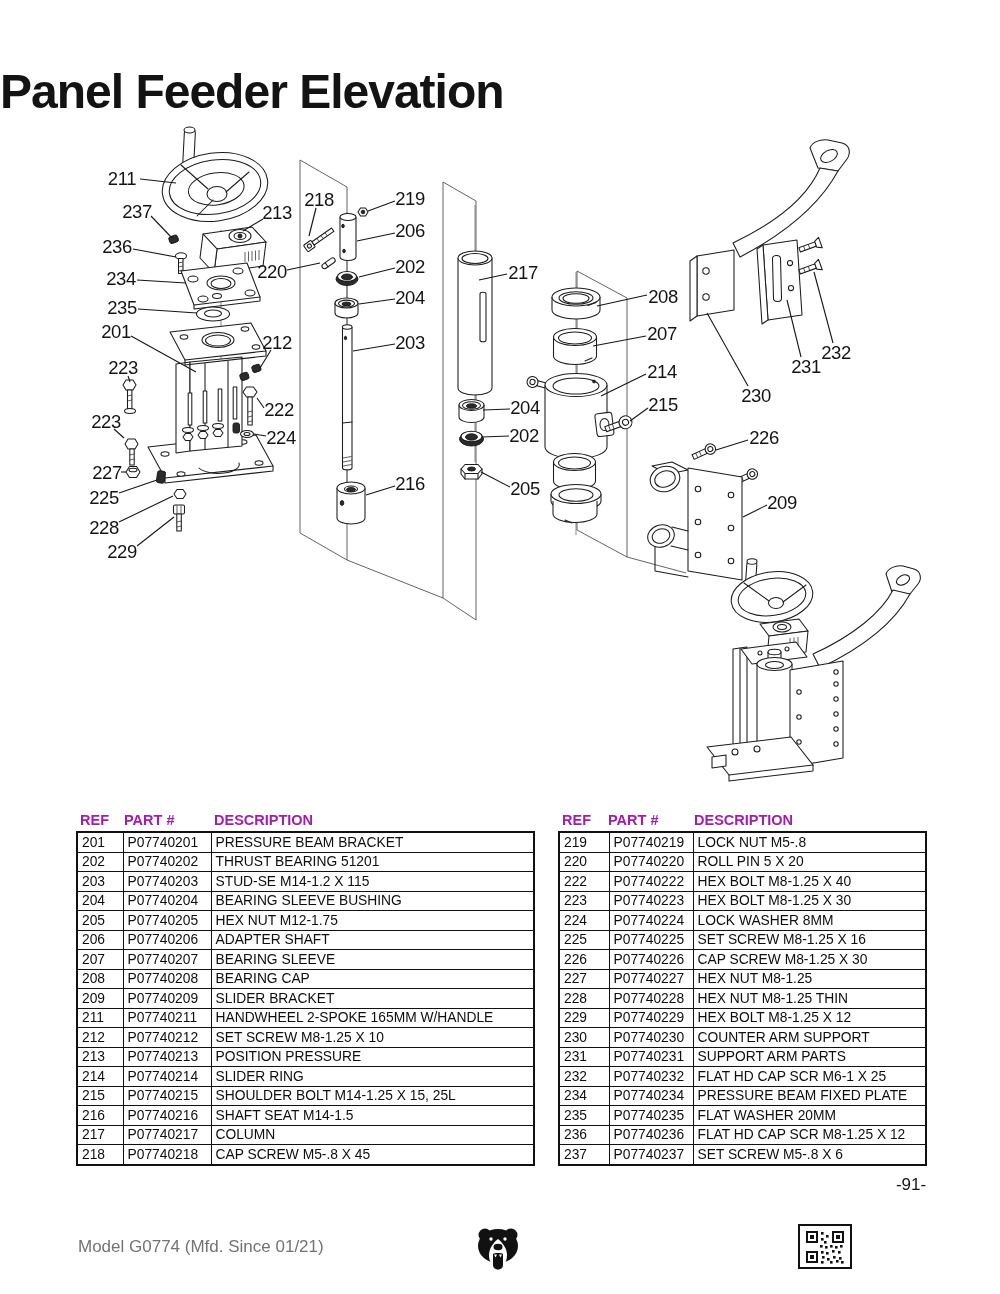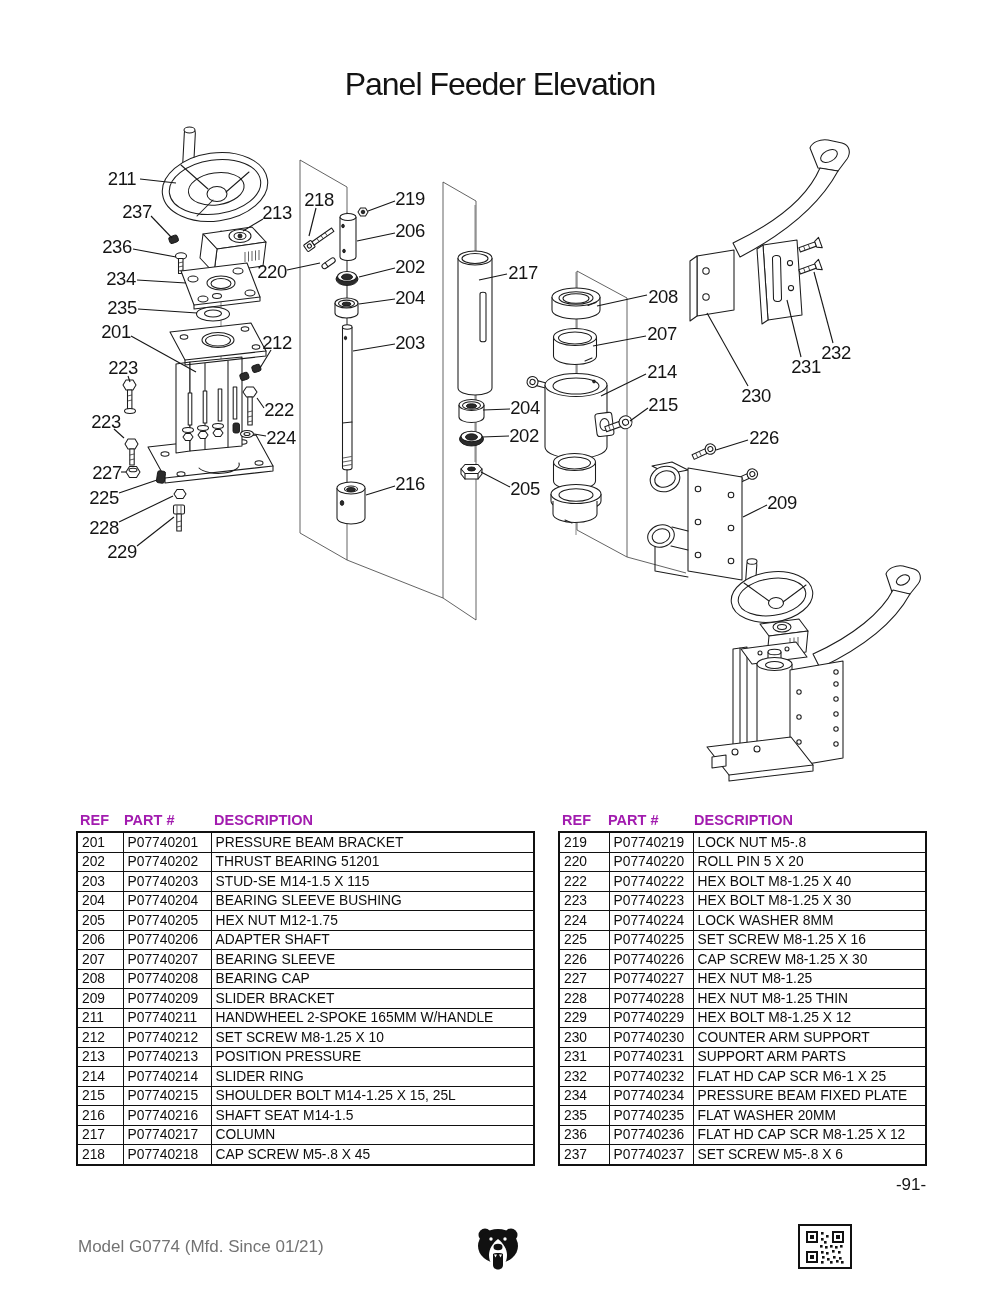--- a/index.html
+++ b/index.html
@@ -1,20 +1,20 @@
 <!DOCTYPE html>
 <html><head>
 <meta charset="utf-8">
 <style>
   html,body { margin:0; padding:0; background:#fff; }
   .page { position:relative; width:1000px; height:1294px; background:#ffffff;
           font-family:"Liberation Sans", sans-serif; color:#111; overflow:hidden; }
 
-  .title { position:absolute; top:68px; left:0; width:100%; margin:0; text-align:center;
-           font-size:32px; font-weight:normal; letter-spacing:-1px; color:#131313; line-height:1; }
+  .title { position:absolute; top:68px; left:0; width:100%; margin:0; 
+           font-size:48px; font-weight:bold; letter-spacing:-1px; color:#131313; line-height:1; }
 
   svg.diagram { position:absolute; top:0; left:0; }
   svg.diagram * { vector-effect:none; }
   .ln   { stroke:#1c1c1c; stroke-width:1.05; fill:none; stroke-linecap:round; stroke-linejoin:round; }
   .fw   { stroke:#1c1c1c; stroke-width:1.05; fill:#ffffff; stroke-linejoin:round; }
   .fd   { stroke:#161616; stroke-width:0.9; fill:#2b2b2b; stroke-linejoin:round; }
   .plane{ stroke:#3c3c3c; stroke-width:0.8; fill:none; }
   .cl   { stroke:#555; stroke-width:0.7; fill:none; }
   .hat  { stroke:#1c1c1c; stroke-width:0.7; fill:none; }
   #callouts text { font-size:18.5px; letter-spacing:-0.4px; fill:#141414; stroke:none;
@@ -475,21 +475,21 @@
             <td>PRESSURE BEAM BRACKET</td>
           </tr>
           <tr>
             <td>202</td>
             <td>P07740202</td>
             <td>THRUST BEARING 51201</td>
           </tr>
           <tr>
             <td>203</td>
             <td>P07740203</td>
-            <td>STUD-SE M14-1.5 X 115</td>
+            <td>STUD-SE M14-1.2 X 115</td>
           </tr>
           <tr>
             <td>204</td>
             <td>P07740204</td>
             <td>BEARING SLEEVE BUSHING</td>
           </tr>
           <tr>
             <td>205</td>
             <td>P07740205</td>
             <td>HEX NUT M12-1.75</td>

